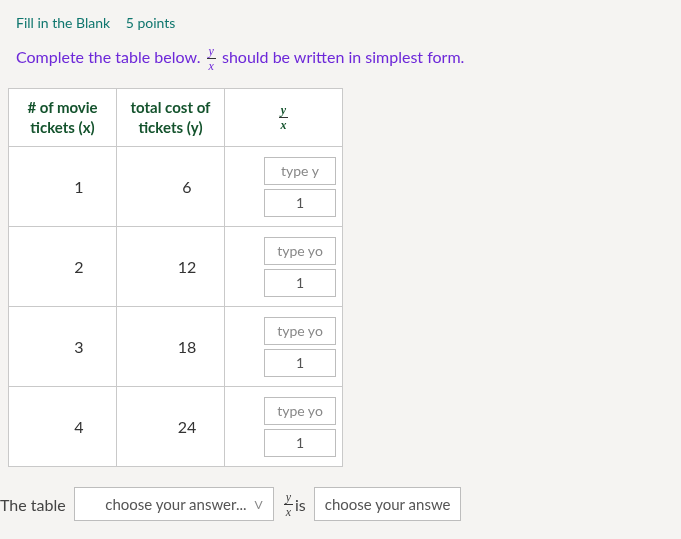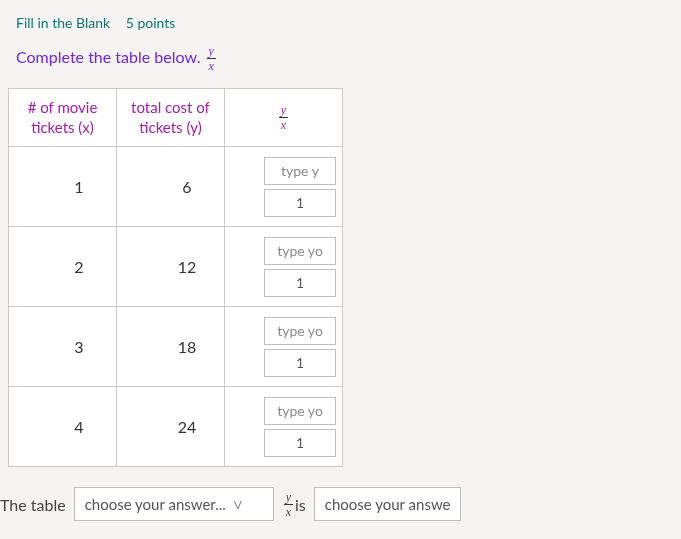--- a/index.html
+++ b/index.html
@@ -42,22 +42,22 @@
       background: #fff;
       margin-left: -8px;
     }
     table.main th, table.main td {
       border: 1px solid #c9c9c9;
       text-align: center;
       vertical-align: middle;
       padding: 8px 6px;
     }
     table.main th {
-      font-weight: 400;
-      color: #a21caf;
+      font-weight: 700;
+      color: #14532d;
       font-size: 15px;
       line-height: 1.3;
       height: 58px;
     }
     table.main th:nth-child(1) { width: 108px; }
     table.main th:nth-child(2) { width: 108px; }
     table.main th:nth-child(3) { width: 92px; }
     table.main td { height: 80px; font-size: 16px; color: #333; padding-left: 39px; }
     .ratio-cell { padding: 6px; }
     .mini-input {
@@ -90,41 +90,41 @@
       background: #fff;
       padding: 6px 10px;
       margin: 0 8px;
       display: inline-flex;
       align-items: center;
       font-size: 15px;
       color: #555;
       height: 34px;
       justify-content: flex-end;
     }
-    .dropdown.first { width: 200px; justify-content: flex-start; }
+    .dropdown.first { width: 200px; justify-content: flex-end; }
     .chev {
       display: inline-block;
       color: #888;
       font-size: 12px;
       margin-left: 8px;
     }
   </style>
 </head>
 <body>
 
 <div class="meta-line">
   <span>Fill in the Blank</span>
   <span class="points">5 points</span>
 </div>
 
 <div class="instruction">
   <span>Complete the table below. </span><span class="fraction">
       <span class="num">y</span>
       <span class="den">x</span>
-    </span>
+    </span><span> should be written in simplest form.</span>
 </div>
 
 <table class="main">
   <thead>
     <tr>
       <th>
         <div># of movie</div>
         <div>tickets (x)</div>
       </th>
       <th>

